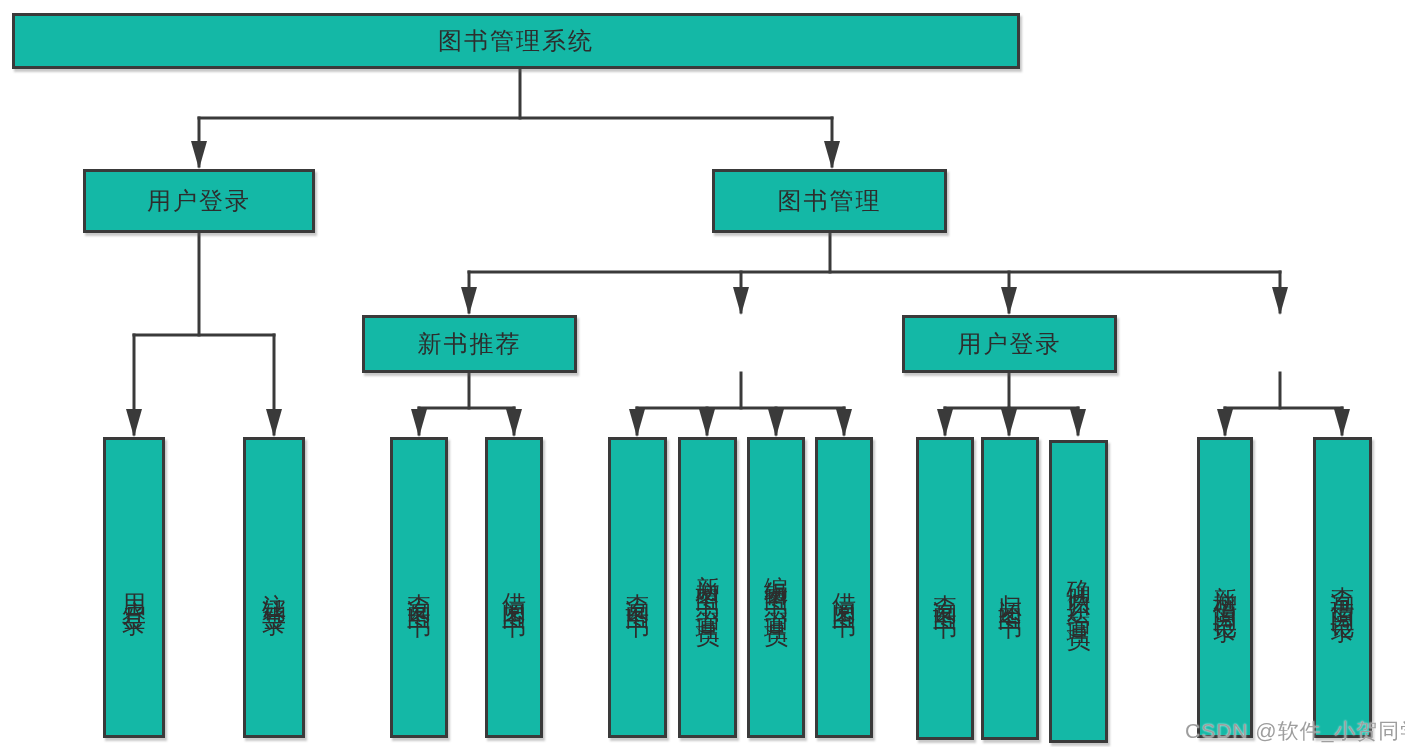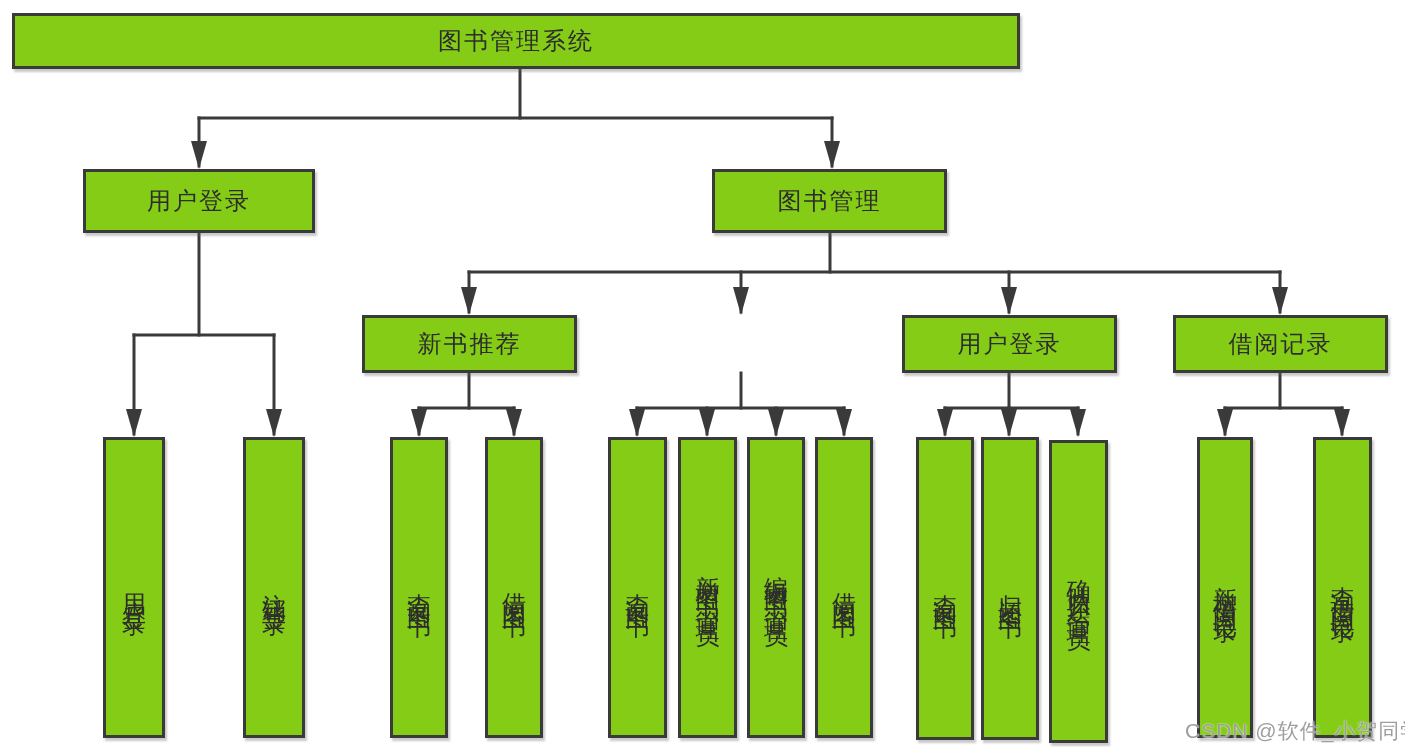--- a/index.html
+++ b/index.html
@@ -13,21 +13,21 @@
   }
   #connector-layer {
     position: absolute;
     left: 0; top: 0;
     width: 1405px; height: 747px;
     pointer-events: none;
   }
   .box {
     position: absolute;
     box-sizing: border-box;
-    background: #84cc16;
+    background: #14b8a6;
     border: 3px solid #3a3a3a;
     box-shadow: 2px 3px 2px rgba(100,100,100,0.35);
     display: flex;
     align-items: center;
     justify-content: center;
     color: #2d2d2d;
     z-index: 2;
   }
   .hbox {
     font-size: 24px;
@@ -121,23 +121,20 @@
   <div class="box hbox" style="left:362px;top:315px;width:215px;height:58px">
     <span>新书推荐</span>
   </div>
 
   <div class="box hbox" style="left:712px;top:169px;width:235px;height:64px">
     <span>图书管理</span>
   </div>
   <div class="box hbox" style="left:902px;top:315px;width:215px;height:58px">
     <span>用户登录</span>
   </div>
-  <div class="box hbox" style="left:1173px;top:315px;width:215px;height:58px">
-    <span>借阅记录</span>
-  </div>
 
   <div class="box vbox" style="left:103px;top:437px;width:62px;height:301px">
     <span>用户登录</span>
   </div>
   <div class="box vbox" style="left:243px;top:437px;width:62px;height:301px">
     <span>注销登录</span>
   </div>
 
   <div class="box vbox" style="left:390px;top:437px;width:58px;height:301px">
     <span>查询图书</span>

